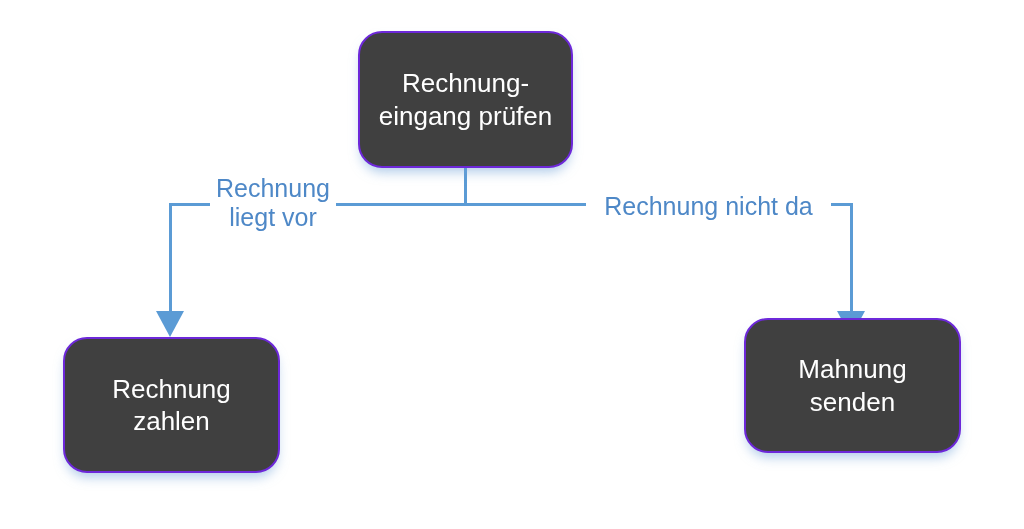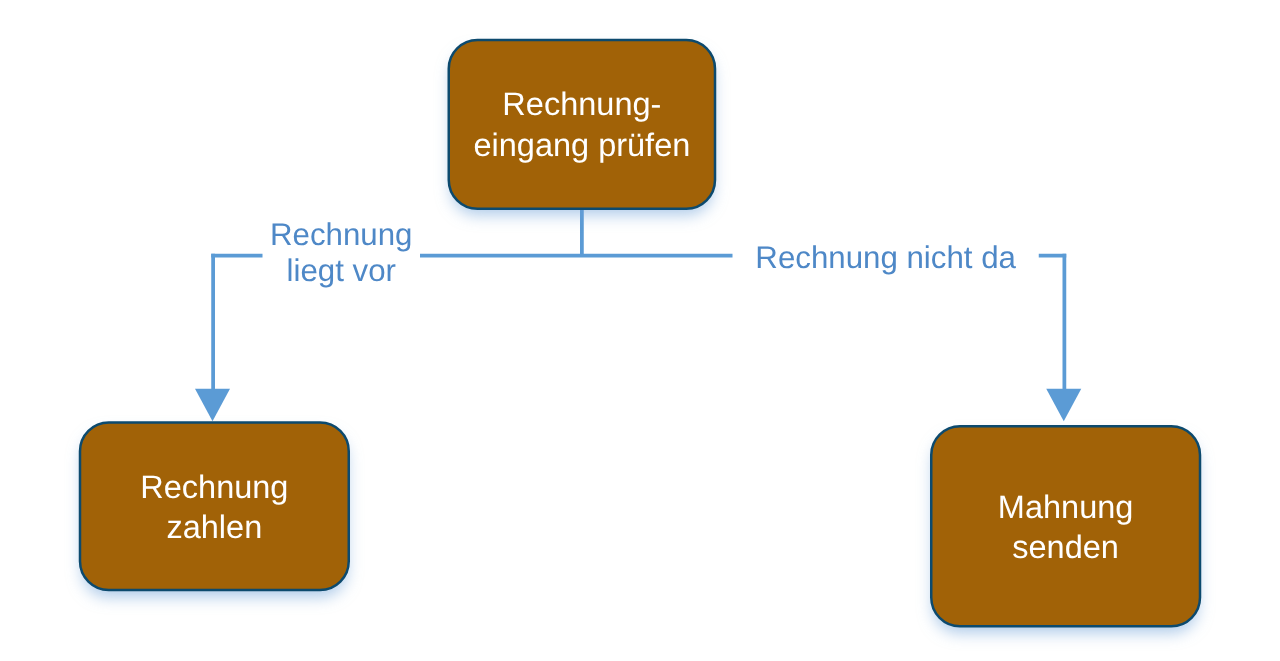--- a/index.html
+++ b/index.html
@@ -11,36 +11,36 @@
     position: relative;
     width: 1024px;
     height: 529px;
     background: #ffffff;
     overflow: hidden;
     font-family: "Liberation Sans", sans-serif;
   }
   .node {
     position: absolute;
     box-sizing: border-box;
-    background: #a16207;
-    border: 2px solid #0c4a6e;
+    background: #404040;
+    border: 2px solid #6d28d9;
     border-radius: 24px;
     color: #ffffff;
     display: flex;
     align-items: center;
     justify-content: center;
     text-align: center;
     font-size: 26px;
     line-height: 1.25;
     white-space: pre-line;
     box-shadow: 0 7px 12px -3px rgba(110, 160, 215, 0.55);
   }
   .node-top   { left: 358px; top: 31px;  width: 215px; height: 137px; }
   .node-left  { left: 63px;  top: 337px; width: 217px; height: 136px; }
-  .node-right { left: 744px; top: 340px; width: 217px; height: 162px; }
+  .node-right { left: 744px; top: 318px; width: 217px; height: 135px; }
 
   .line {
     position: absolute;
     background: #5b9bd5;
   }
   .stem   { left: 464px; top: 168px; width: 3px;   height: 37px;  }
   .hline  { left: 169px; top: 203px; width: 684px; height: 3px;   }
   .vleft  { left: 169px; top: 203px; width: 3px;   height: 112px; }
   .vright { left: 850px; top: 203px; width: 3px;   height: 112px; }
 

